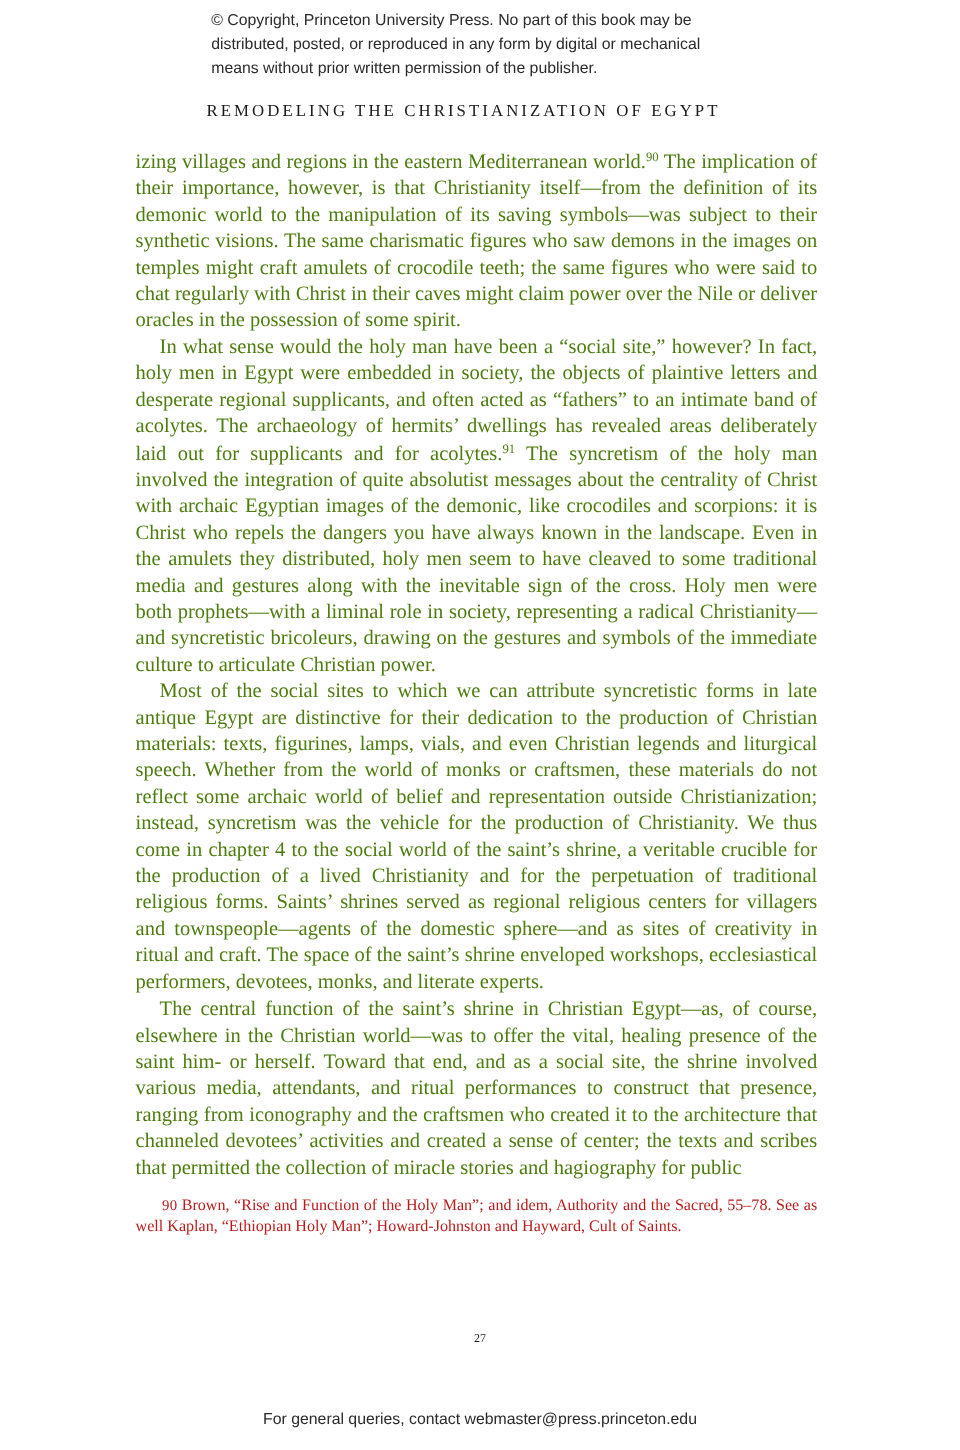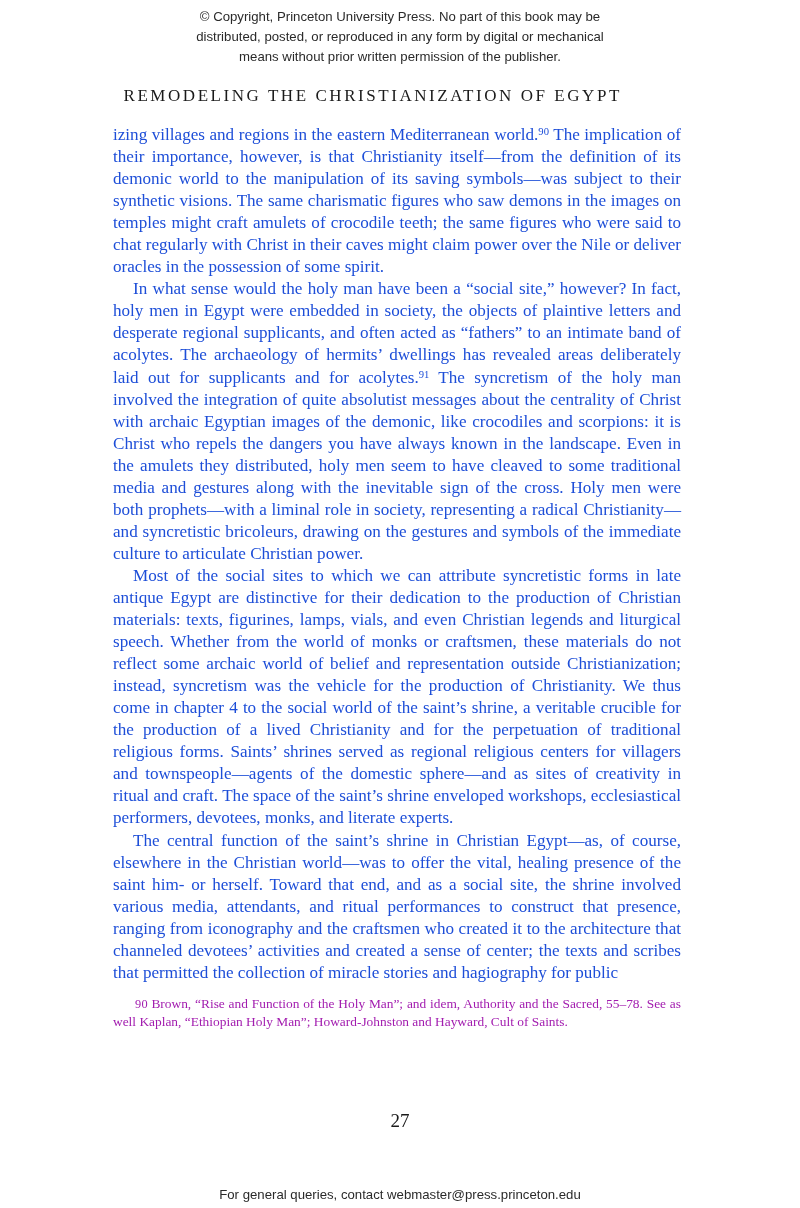--- a/index.html
+++ b/index.html
@@ -15,56 +15,56 @@
     color: #1a1a1a;
     overflow: hidden;
   }
 
   
   #copyright-notice {
     position: absolute;
     left: 176px;
     top: 7px;
     width: 448px;
-    text-align: center;
+    text-align: left;
     font-family: "Liberation Sans", sans-serif;
     font-size: 13.2px;
     line-height: 20.2px;
     color: #2a2a2a;
   }
 
   
   #running-head {
     position: absolute;
-    left: 121px;
+    left: 101px;
     top: 86px;
     width: 568px;
-    text-align: left;
+    text-align: center;
     font-family: "Liberation Serif", serif;
-    font-size: 17px;
+    font-size: 14px;
     letter-spacing: 2.55px;
     text-indent: 2.55px;
     color: #1a1a1a;
   }
 
   
   #body-text {
     position: absolute;
     left: 113px;
     top: 124px;
     width: 568px;
   }
   .para {
     margin: 0;
     font-size: 17.1px;
     line-height: 22.05px;
     text-align: justify;
     text-justify: inter-word;
     hyphens: none;
-    color: #1d4ed8;
+    color: #4d7c0f;
     font-family: "Liberation Serif", serif;
   }
   .para.indent {
     text-indent: 20px;
   }
   .para sup {
     font-size: 0.62em;
     vertical-align: 0.52em;
     line-height: 0;
   }
@@ -75,53 +75,52 @@
     position: absolute;
     left: 113px;
     top: 995px;
     width: 568px;
   }
   .footnote {
     margin: 0;
     font-size: 13.4px;
     line-height: 18.2px;
     text-align: justify;
-    color: #a21caf;
+    color: #b91c1c;
     text-indent: 22px;
     font-family: "Liberation Serif", serif;
   }
   .footnote .fn-num {
     font-size: 0.92em;
     letter-spacing: 0.3px;
     padding-right: 3.5px;
   }
 
   
   #page-folio {
     position: absolute;
     left: 0;
     top: 1110px;
     width: 800px;
     text-align: center;
-    font-size: 19px;
+    font-size: 10px;
     font-family: "Liberation Serif", serif;
     color: #1a1a1a;
   }
 
   
   #page-footer {
     position: absolute;
     left: 0;
     top: 1175px;
     width: 800px;
     text-align: center;
     font-family: "Liberation Sans", sans-serif;
     font-size: 13.2px;
     color: #2a2a2a;
-    margin-top: 12px;
   }
 </style>
 </head>
 <body>
 
 <div id="copyright-notice">© Copyright, Princeton University Press. No part of this book may be distributed, posted, or reproduced in any form by digital or mechanical means without prior written permission of the publisher.</div>
 
 <div id="running-head">REMODELING THE CHRISTIANIZATION OF EGYPT</div>
 
 <div id="body-text">

